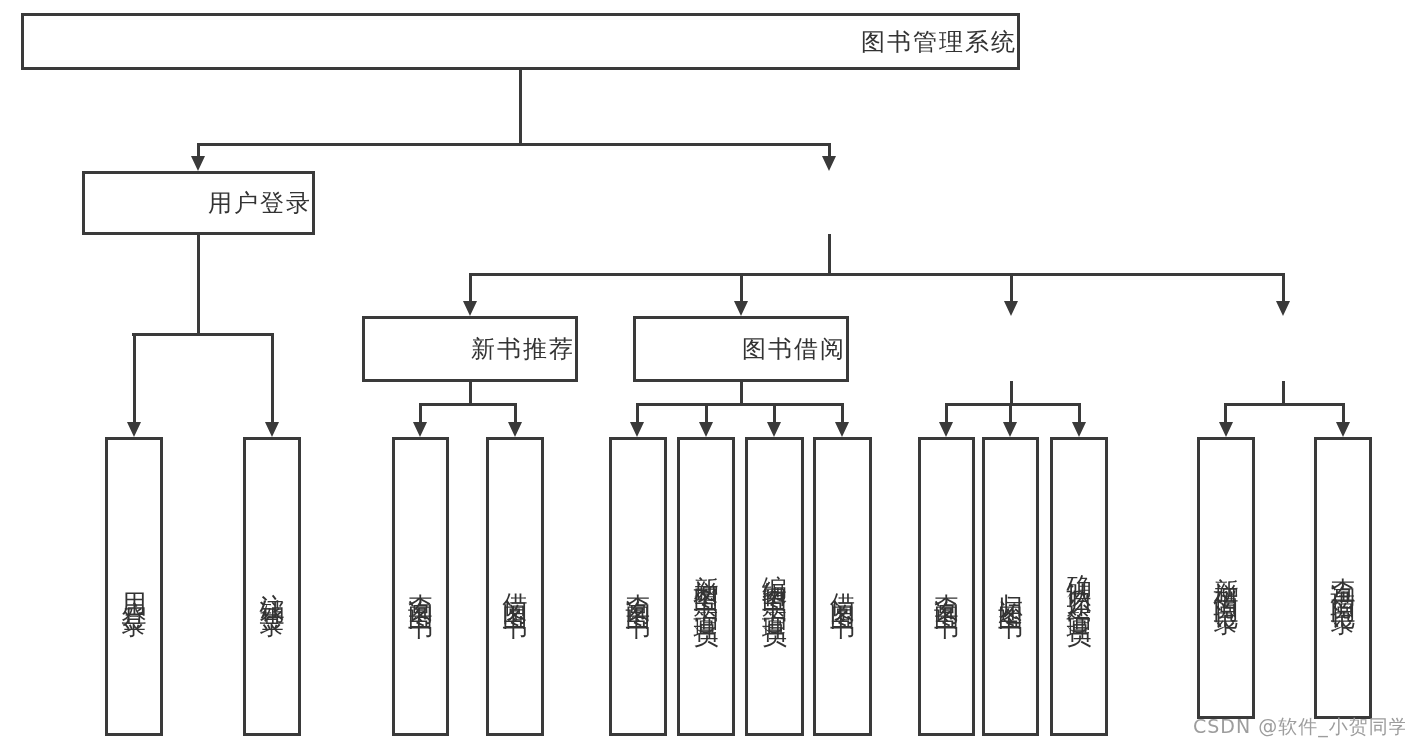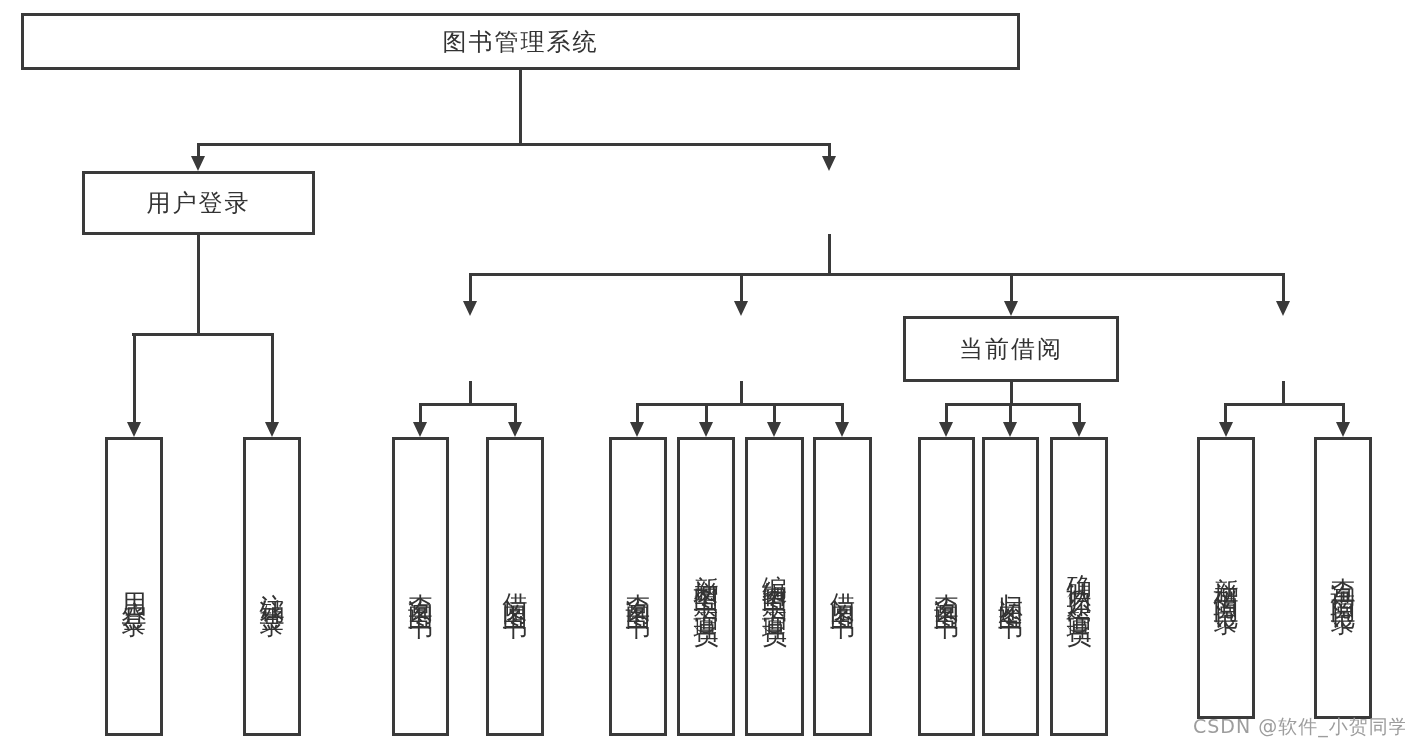--- a/index.html
+++ b/index.html
@@ -2,21 +2,21 @@
 <html><head>
 <meta charset="utf-8">
 <style>
   html,body{margin:0;padding:0;background:#ffffff;}
   #stage{
     position:relative;width:1405px;height:747px;background:#ffffff;overflow:hidden;
     font-family:"DejaVu Sans","Liberation Sans",sans-serif;
   }
   .box{
     position:absolute;box-sizing:border-box;border:3px solid #3a3a3a;background:#ffffff;
-    display:flex;align-items:center;justify-content:center;
+    display:flex;align-items:center;justify-content:flex-end;
     font-size:24px;letter-spacing:2px;color:#333333;white-space:nowrap;
   }
   .vbox{
     position:absolute;box-sizing:border-box;border:3px solid #3a3a3a;background:#ffffff;
     display:flex;align-items:center;justify-content:center;
     writing-mode:vertical-rl;text-orientation:mixed;
     font-size:25px;letter-spacing:7px;color:#333333;
   }
   .vline{position:absolute;width:3px;background:#3a3a3a;}
   .hline{position:absolute;height:3px;background:#3a3a3a;}
@@ -58,22 +58,25 @@
   <div class="hline" style="left:469px;top:273px;width:816px;"></div>
   <div class="vline" style="left:469px;top:273px;height:30px;"></div>
   <div class="arrowhead" style="left:463px;top:301px;"></div>
   <div class="vline" style="left:740px;top:273px;height:30px;"></div>
   <div class="arrowhead" style="left:734px;top:301px;"></div>
   <div class="vline" style="left:1010px;top:273px;height:30px;"></div>
   <div class="arrowhead" style="left:1004px;top:301px;"></div>
   <div class="vline" style="left:1282px;top:273px;height:30px;"></div>
   <div class="arrowhead" style="left:1276px;top:301px;"></div>
 
-  <div class="box" style="left:903px;top:316px;width:216px;height:66px;">
-    <span>当前借阅</span>
+  <div class="box" style="left:362px;top:316px;width:216px;height:66px;">
+    <span>新书推荐</span>
+  </div>
+  <div class="box" style="left:633px;top:316px;width:216px;height:66px;">
+    <span>图书借阅</span>
   </div>
 
   <div class="vline" style="left:469px;top:381px;height:25px;"></div>
   <div class="vline" style="left:740px;top:381px;height:25px;"></div>
   <div class="vline" style="left:1010px;top:381px;height:25px;"></div>
   <div class="vline" style="left:1282px;top:381px;height:25px;"></div>
 
   <div class="hline" style="left:419px;top:403px;width:98px;"></div>
   <div class="hline" style="left:636px;top:403px;width:208px;"></div>
   <div class="hline" style="left:945px;top:403px;width:136px;"></div>

